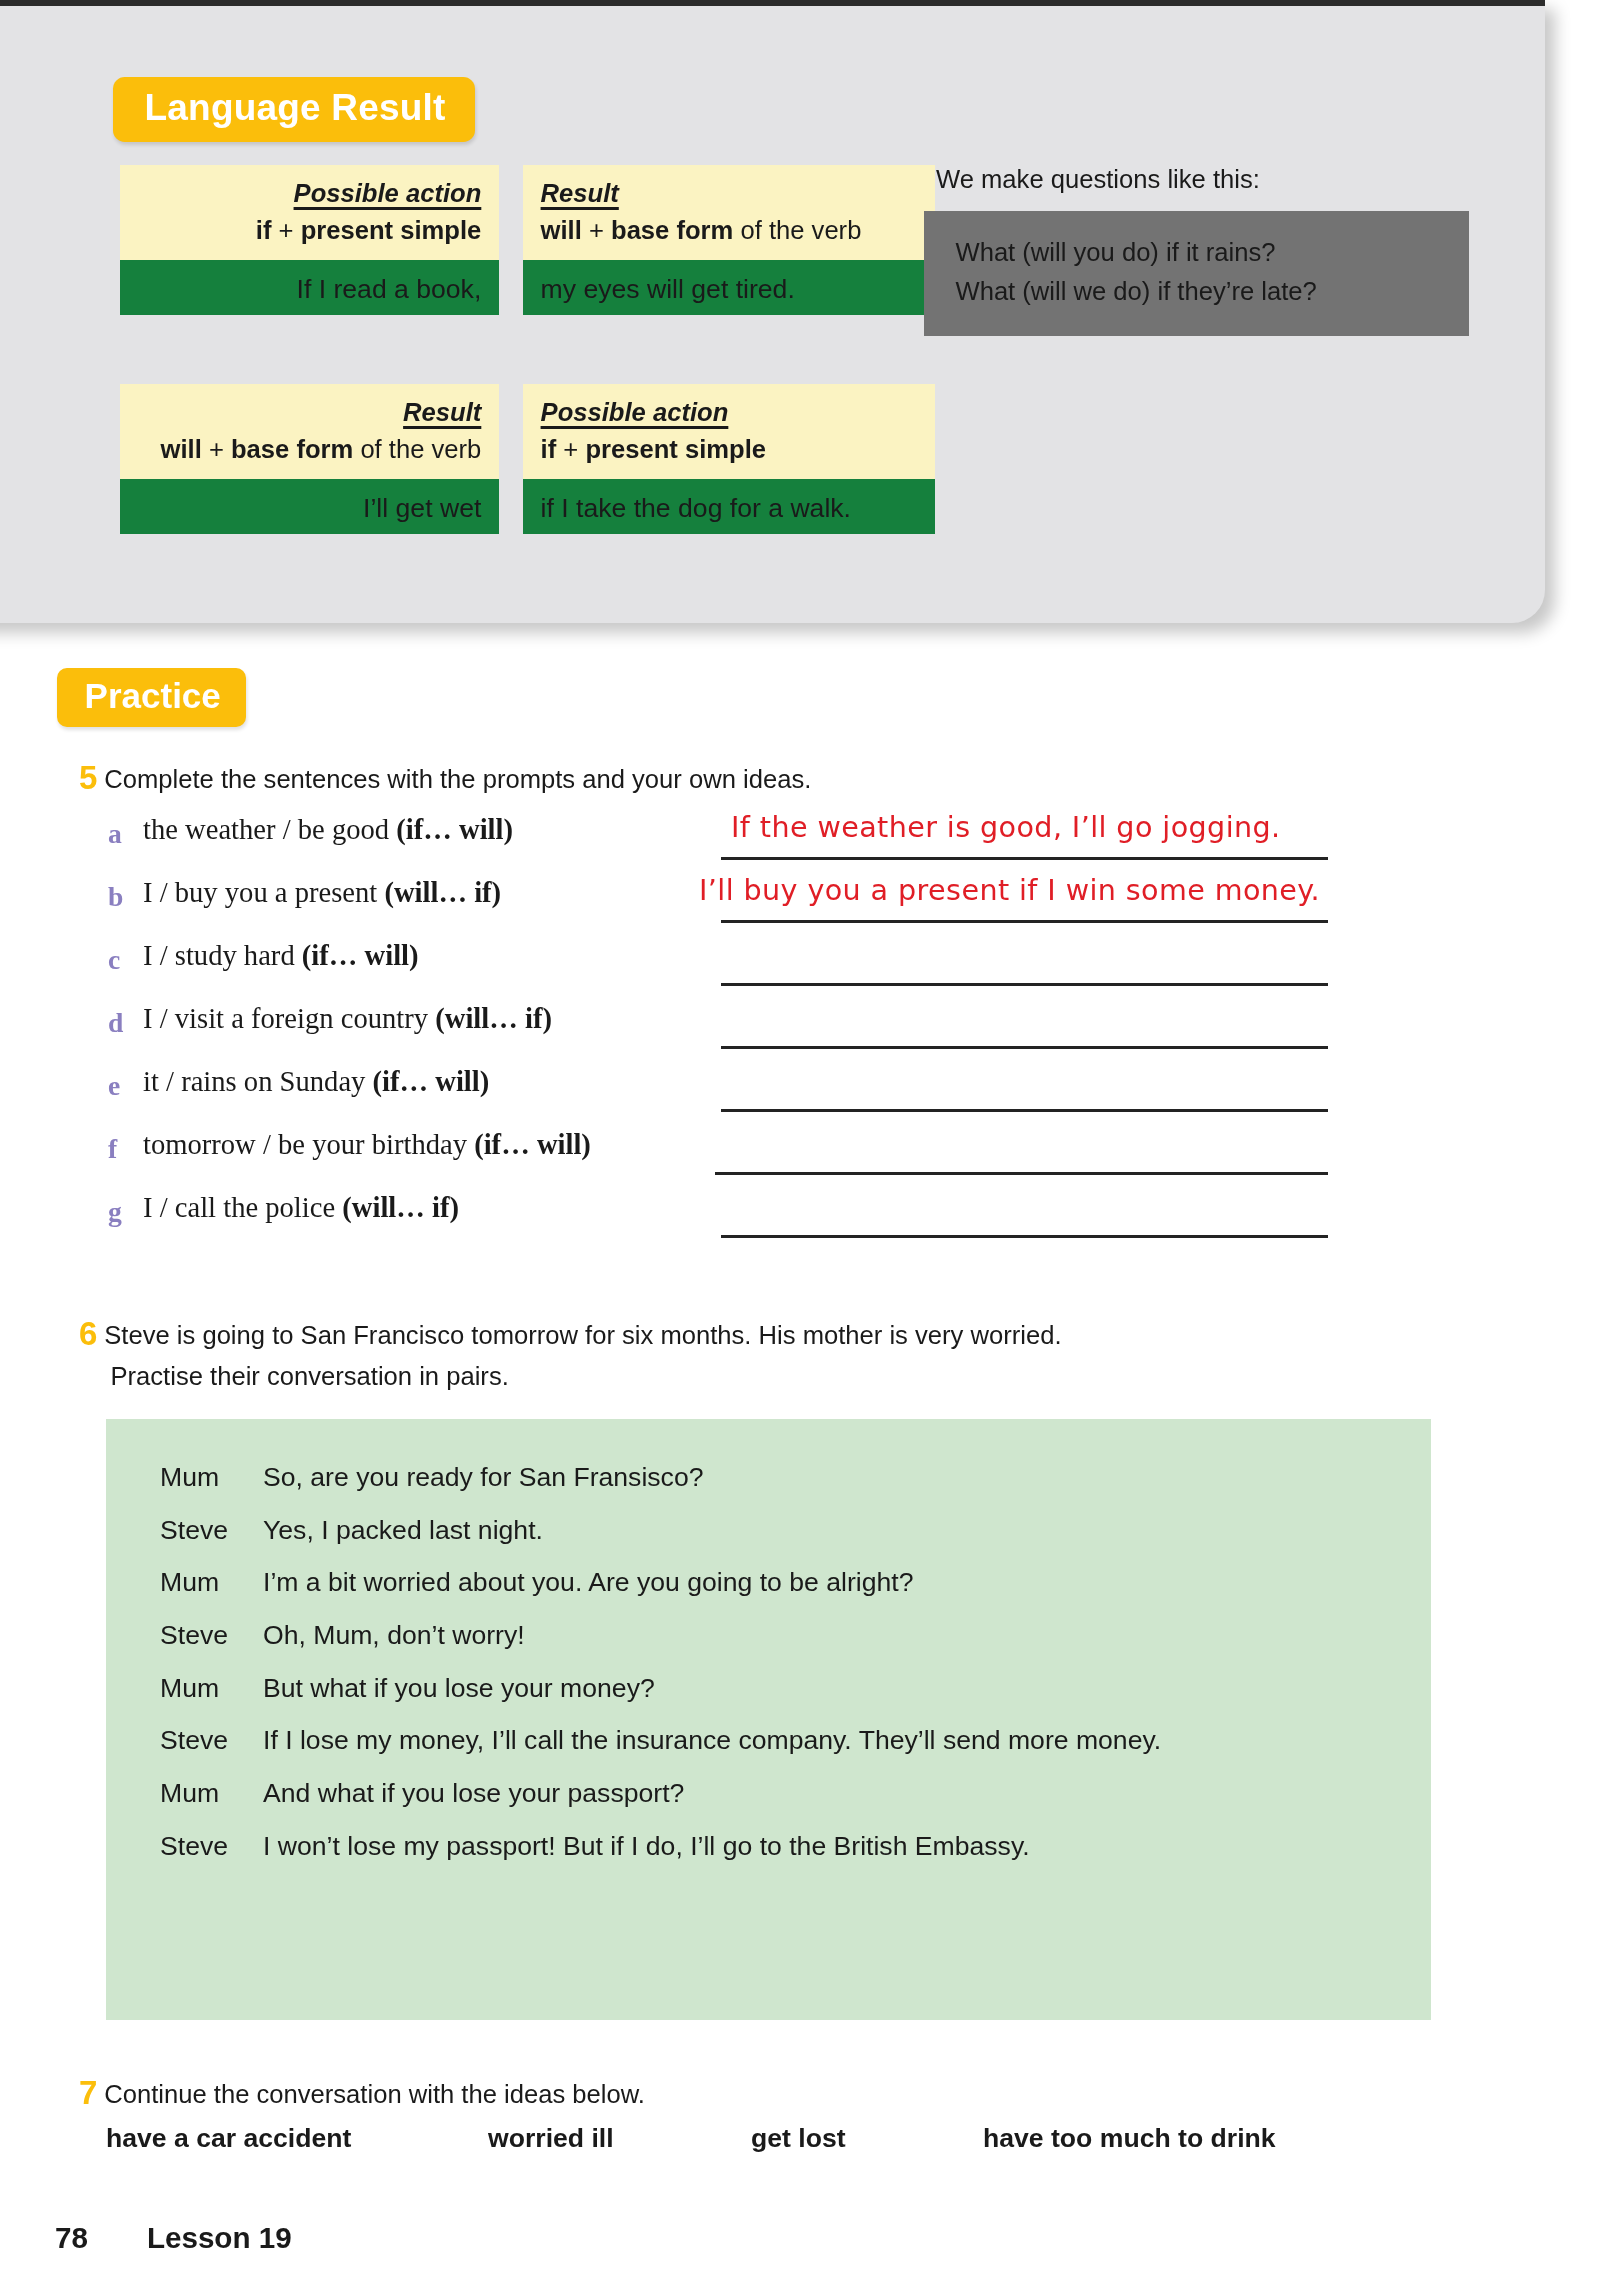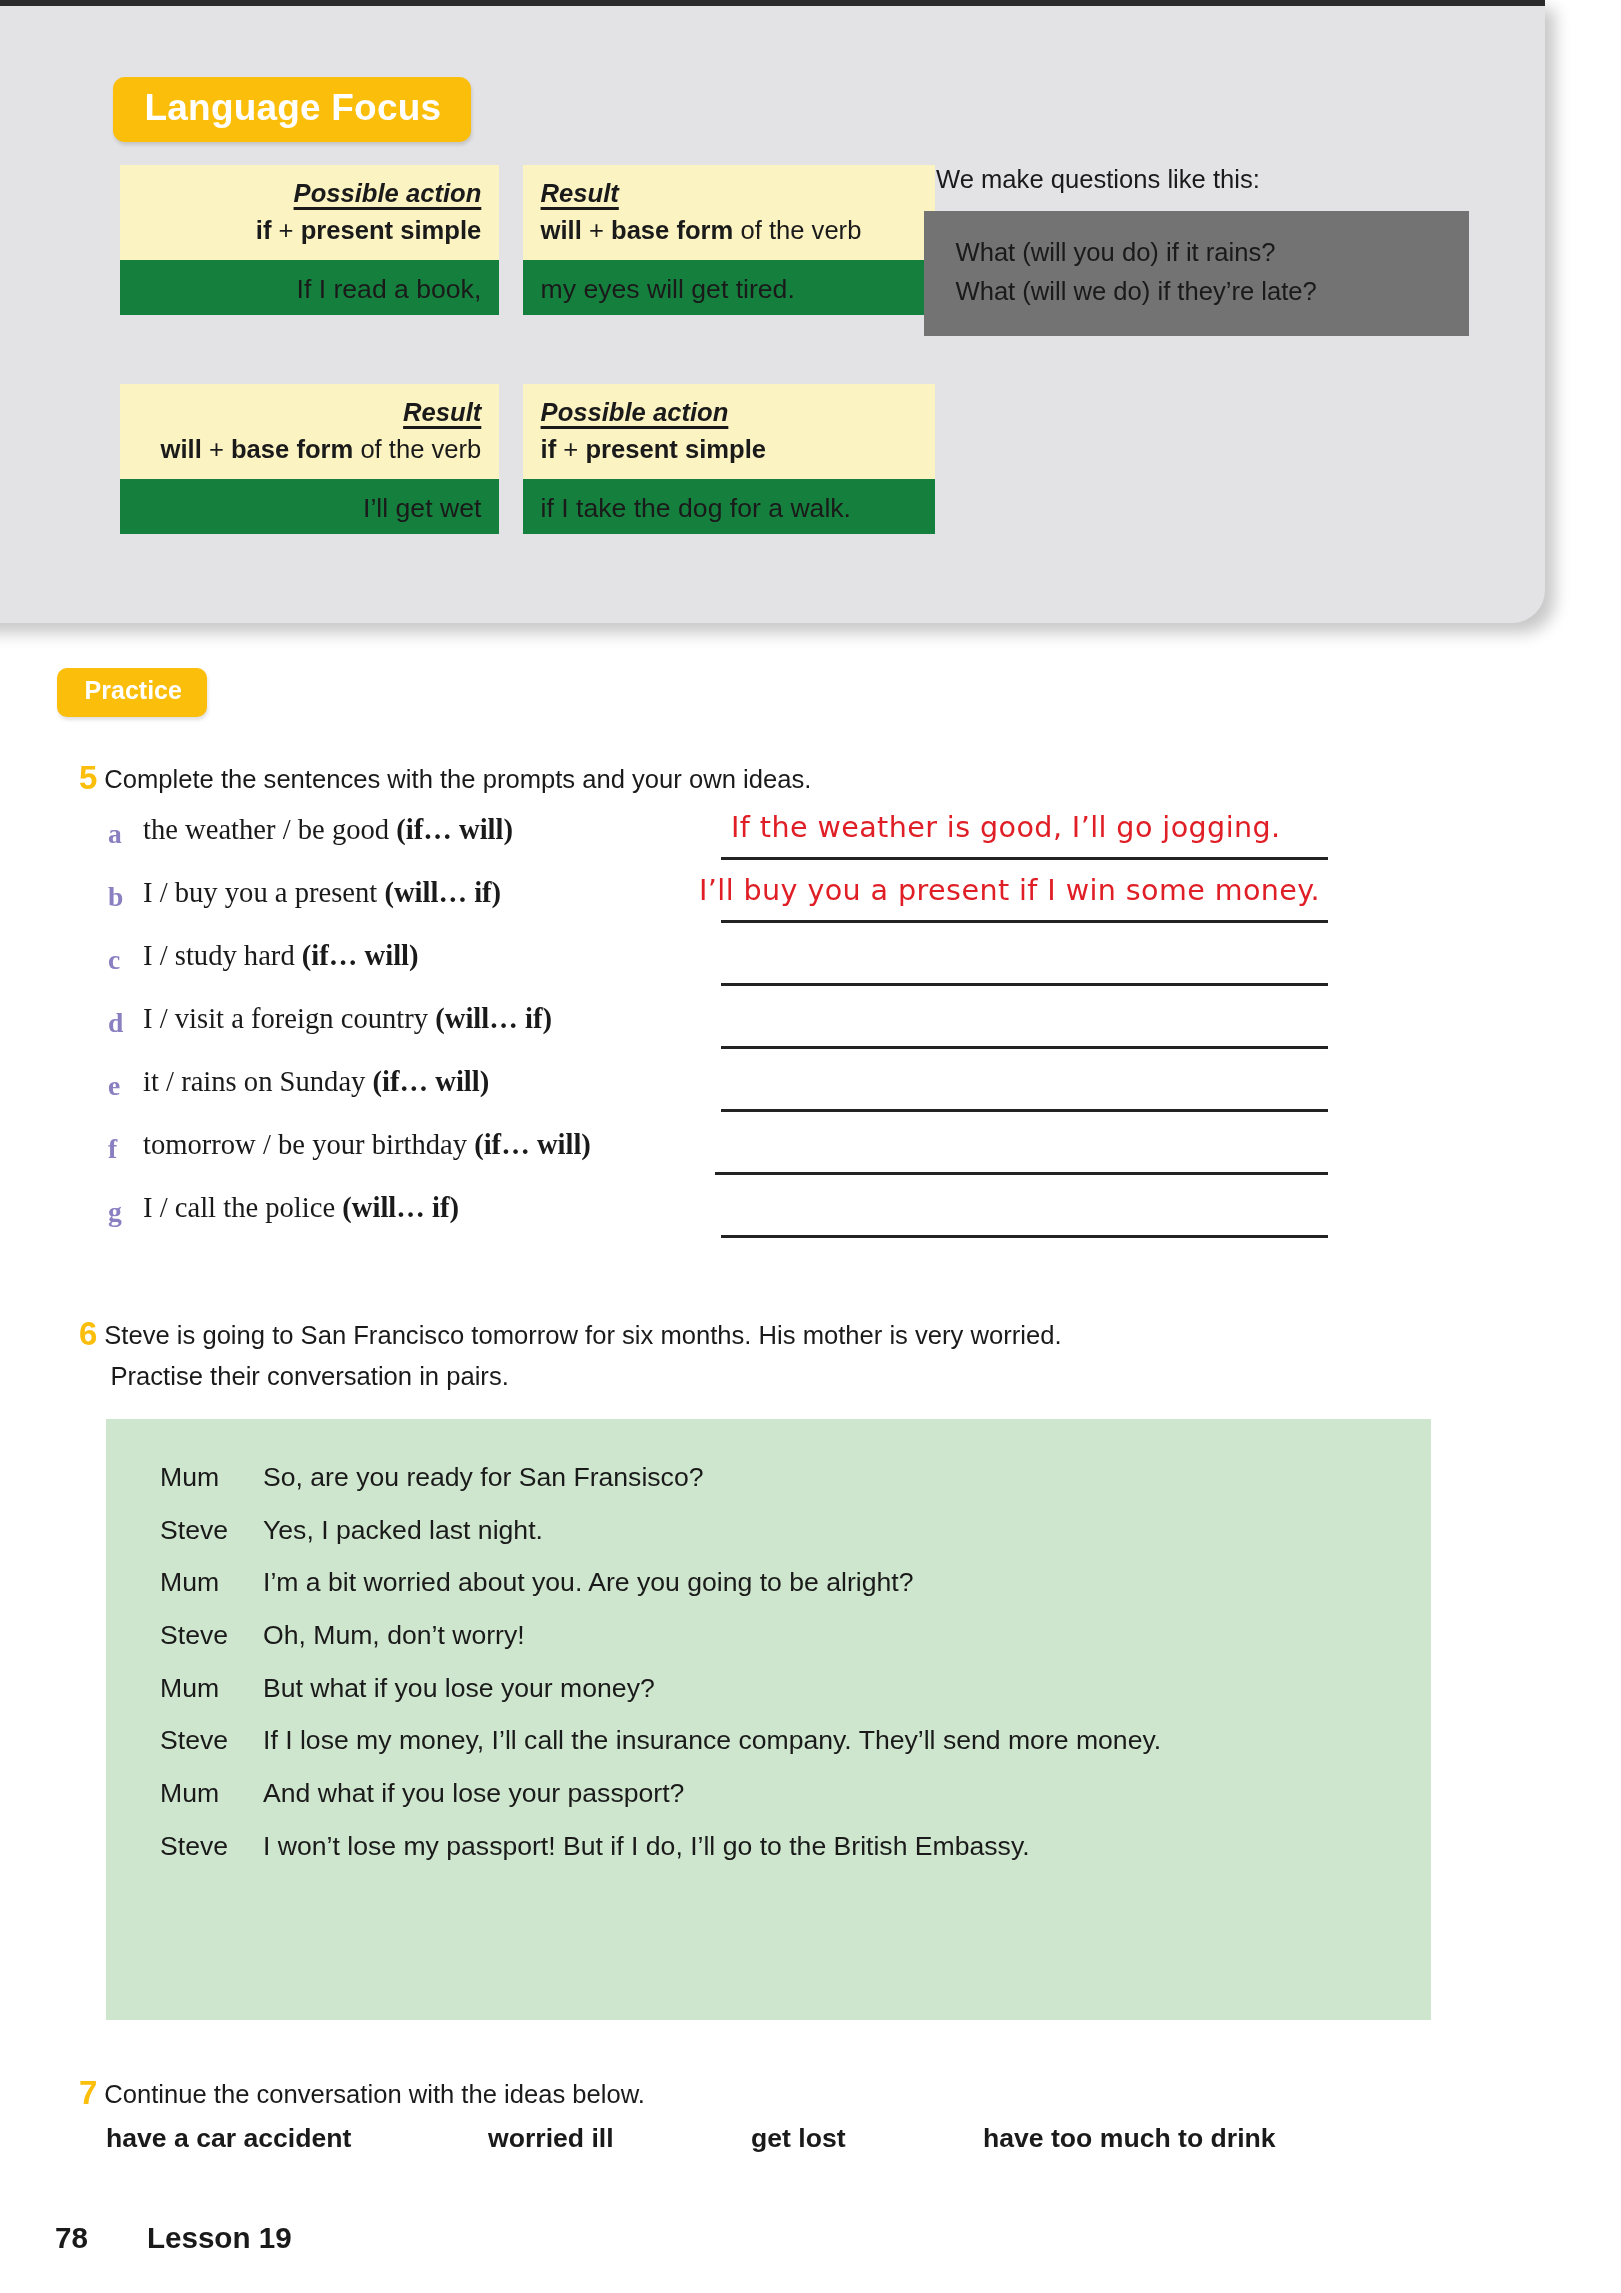--- a/index.html
+++ b/index.html
@@ -116,21 +116,21 @@
   }
 
   
   .pr-tab {
     position: absolute;
     left: 57px;
     top: 668px;
     background: #fbbe0b;
     color: #ffffff;
     font-weight: bold;
-    font-size: 25px;
+    font-size: 35px;
     padding: 9.9px 25.6px 13.8px 27.6px;
     border-radius: 9.9px;
     line-height: 1.0;
     box-shadow: 1px 3px 3.9px rgba(0,0,0,0.12);
   }
 
   .ex {
     position: absolute;
     font-size: 25.6px;
     line-height: 1.45;
@@ -243,21 +243,21 @@
     font-weight: bold;
   }
   .footer .pg { margin-right: 59px; }
   .footer span { display: inline-block; }
 </style>
 </head>
 <body>
 
 <div class="lf-panel"></div>
 
-<div class="lf-tab">Language Focus</div>
+<div class="lf-tab">Language Result</div>
 
 <div class="gtable t1">
   <div class="gcol left">
     <div class="ghead">
       <span class="ghead-label">Possible action</span>
       <span class="ghead-formula"><b>if</b><span> + </span><b>present simple</b></span>
     </div>
     <div class="gbody">
       <span class="gbody-text">If I read a book,</span>
     </div>

